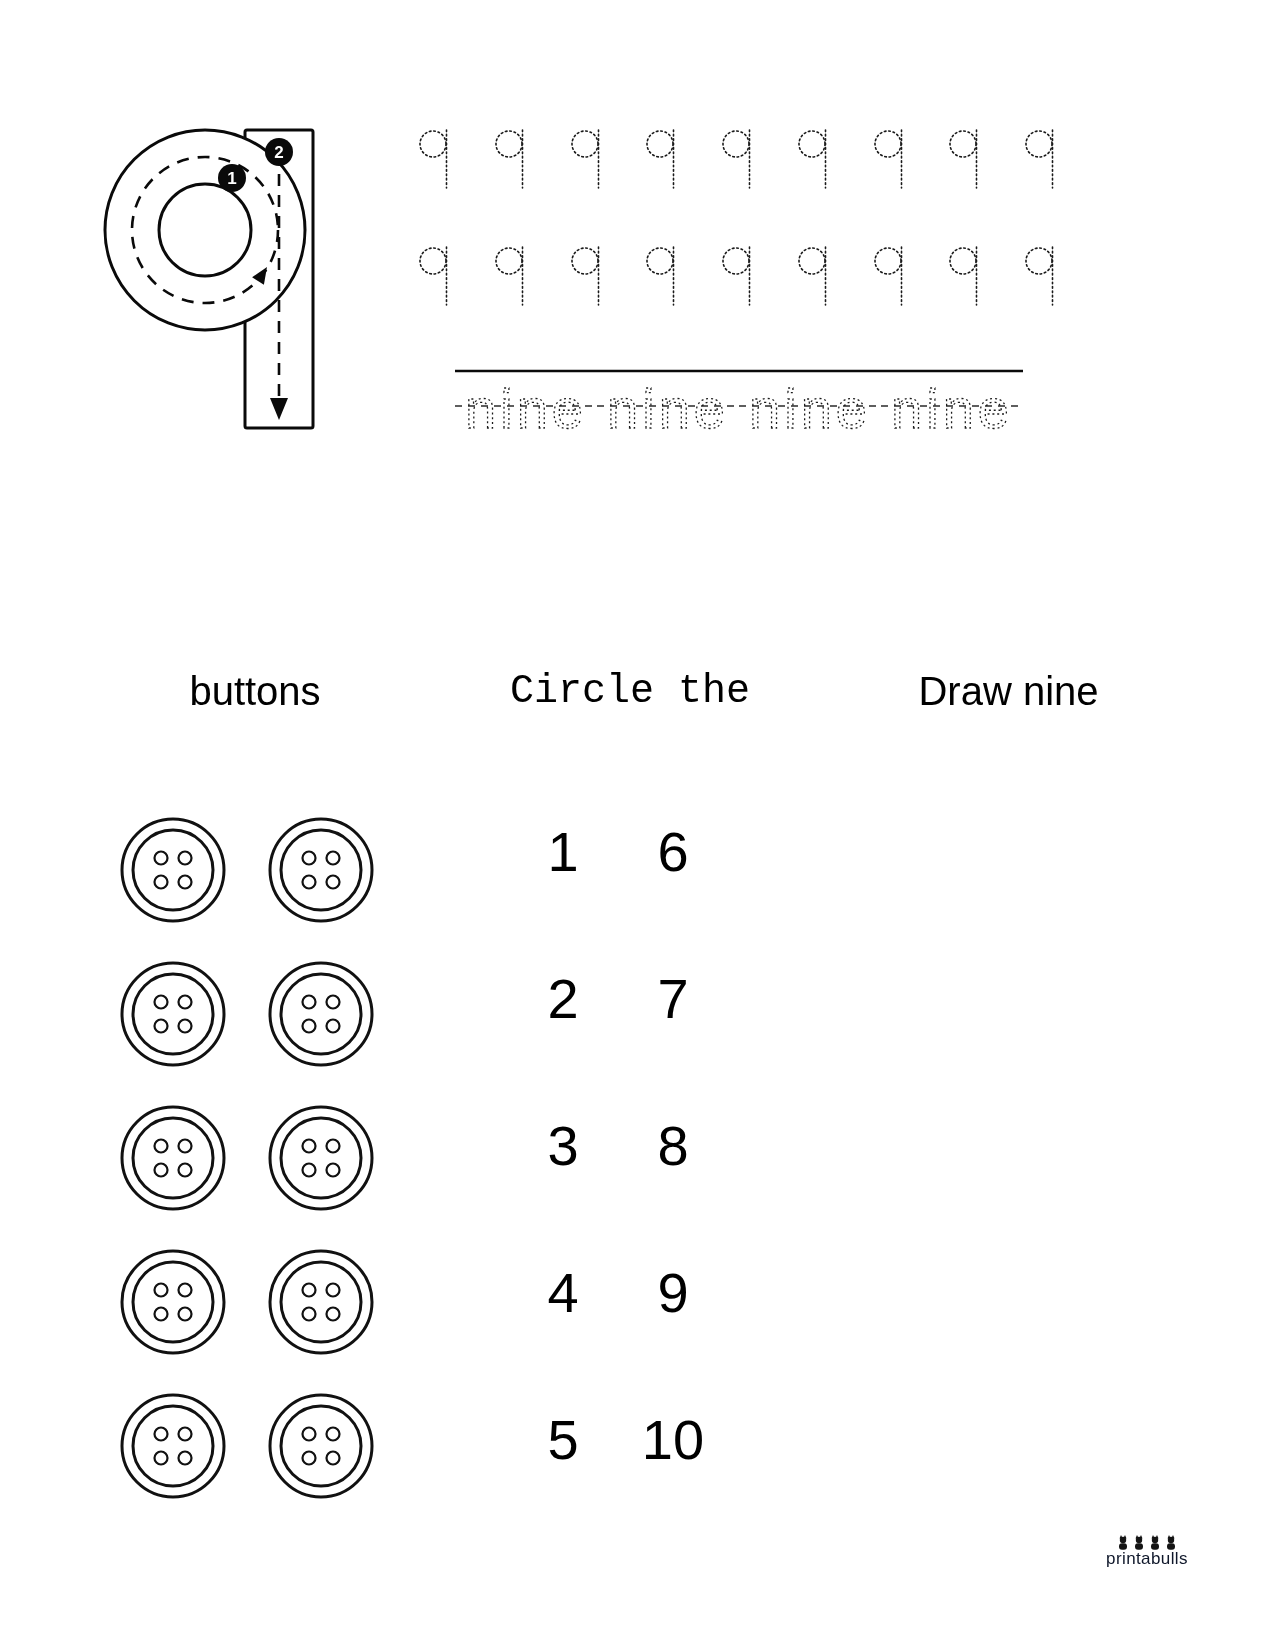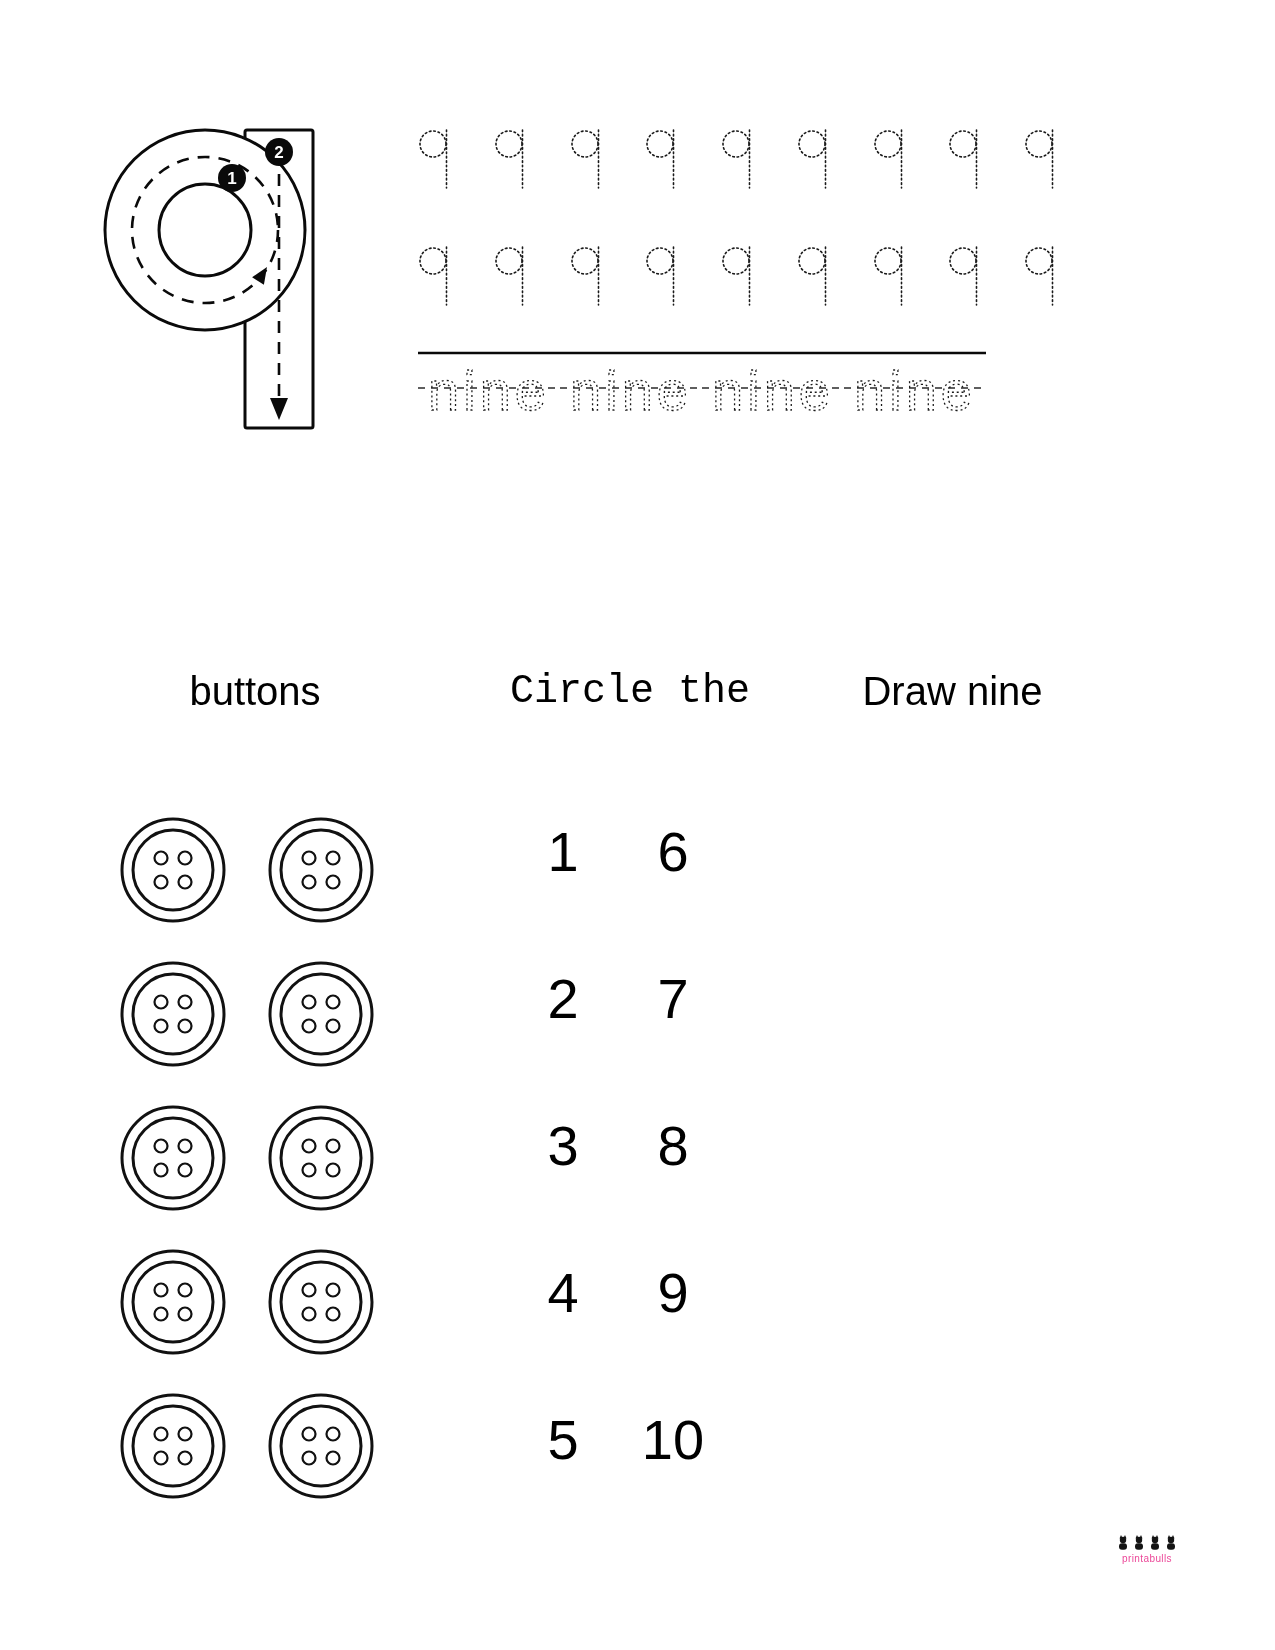--- a/index.html
+++ b/index.html
@@ -24,38 +24,38 @@
   
   .practice-area { position:absolute; left:418px; top:126px; width:642px; }
   .glyph-row { display:flex; justify-content:space-between; }
   .glyph-row + .glyph-row { margin-top:51px; }
   .dot-stroke {
     fill:none; stroke:#1a1a1a; stroke-width:1.6;
     stroke-dasharray:1.6 2.8; stroke-linecap:round;
   }
 
   
-  .word-row { position:absolute; left:418px; top:350px; width:642px;
-              display:flex; justify-content:flex-start; }
+  .word-row { position:absolute; left:418px; top:368px; width:642px;
+              display:flex; justify-content:center; }
   .word-unit { width:142px; height:66px; }
   .solid-line { stroke:#0a0a0a; stroke-width:2.5; }
   .dash-line  { stroke:#2a2a2a; stroke-width:1.4; stroke-dasharray:7 6; }
   .dotted-word {
     font-family:"Liberation Sans",sans-serif; font-size:56px; letter-spacing:4px;
     fill:none; stroke:#1a1a1a; stroke-width:1.3; stroke-dasharray:2 2.8;
   }
 
   
   .activity-header {
     position:absolute; text-align:center;
     font-size:40px; line-height:47px; font-weight:400; color:#000;
   }
   .hdr-color  { left:85px;  top:668px; width:340px; }
   .hdr-circle { left:450px; top:668px; width:360px;font-family:Liberation Mono, monospace; }
-  .hdr-draw   { left:780px; top:668px; width:345px; }
+  .hdr-draw   { left:836px; top:668px; width:345px; }
 
   
   .buttons-grid {
     position:absolute; left:119px; top:816px;
     display:grid; grid-template-columns:repeat(2,108px);
     column-gap:40px; row-gap:36px;
   }
   .btn-ring { fill:#ffffff; stroke:#111111; stroke-width:3; }
   .btn-hole { fill:#ffffff; stroke:#111111; stroke-width:2.2; }
 
@@ -69,21 +69,21 @@
     font-size:56px; line-height:60px; color:#000;
   }
 
   
   .draw-area { position:absolute; left:830px; top:820px; width:320px; height:640px; }
 
   
   .logo { position:absolute; left:1102px; top:1534px; width:90px; text-align:center; }
   .logo-dogs { display:block; margin:0 auto 1px; }
   .dog-shape { fill:#141414; }
-  .brand-text { font-size:10px; letter-spacing:0.4px; color:#ec4899; line-height:13px; }
+  .brand-text { font-size:17px; letter-spacing:0.4px; color:#0f172a; line-height:13px; }
 </style>
 </head>
 <body>
 
 <div class="page">
 
   <div class="trace-guide">
     <svg width="225" height="305" viewBox="0 0 225 305" role="img" aria-label="9">
 
       <rect class="guide-outline" x="150" y="2" width="68" height="298" rx="2"></rect>

